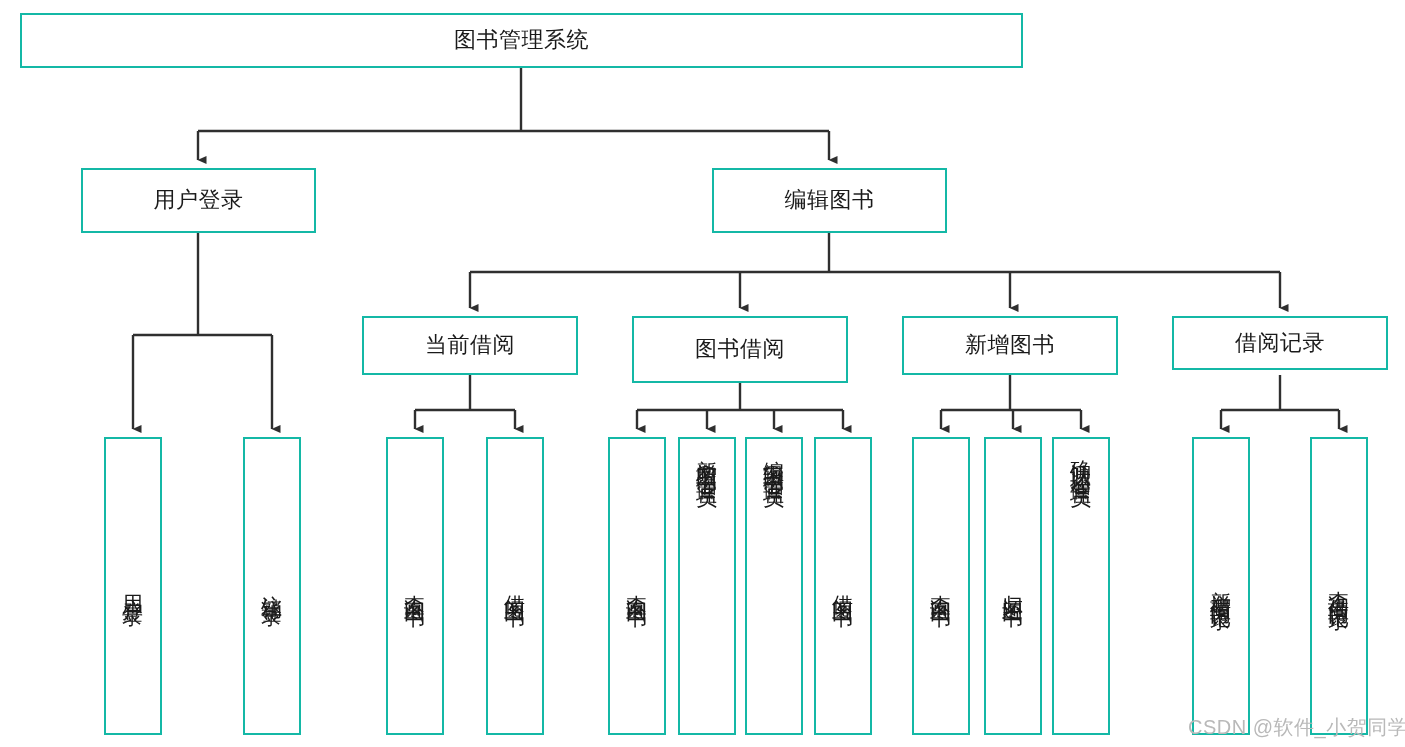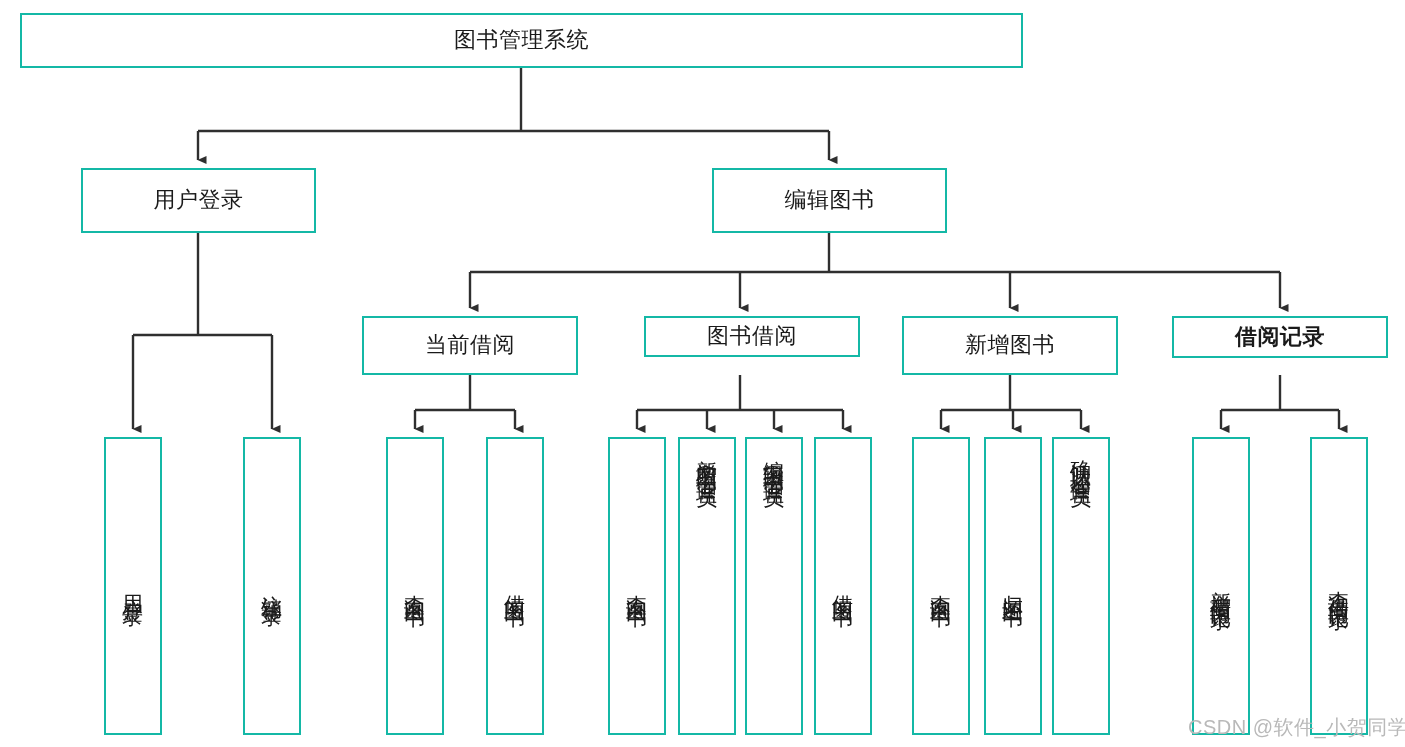--- a/index.html
+++ b/index.html
@@ -129,27 +129,27 @@
       </div>
       <div class="node-box" style="left: 81px; top: 168px; width: 235px; height: 65px;">
         <span class="node-label-h">用户登录</span>
       </div>
       <div class="node-box" style="left: 712px; top: 168px; width: 235px; height: 65px;">
         <span class="node-label-h">编辑图书</span>
       </div>
       <div class="node-box" style="left: 362px; top: 316px; width: 216px; height: 59px;">
         <span class="node-label-h">当前借阅</span>
       </div>
-      <div class="node-box" style="left: 632px; top: 316px; width: 216px; height: 41px; margin-left: 12px;">
+      <div class="node-box" style="left: 632px; top: 316px; width: 216px; height: 67px;">
         <span class="node-label-h">图书借阅</span>
       </div>
       <div class="node-box" style="left: 902px; top: 316px; width: 216px; height: 59px;">
         <span class="node-label-h">新增图书</span>
       </div>
-      <div class="node-box" style="left: 1172px; top: 316px; width: 216px; height: 42px; font-weight: bold;">
+      <div class="node-box" style="left: 1172px; top: 316px; width: 216px; height: 54px;">
         <span class="node-label-h">借阅记录</span>
       </div>
       <div class="node-box leaf-box center-v" style="left: 104px; top: 437px; width: 58px; height: 298px;">
         <span class="node-label-v">用户登录</span>
       </div>
       <div class="node-box leaf-box center-v" style="left: 243px; top: 437px; width: 58px; height: 298px;">
         <span class="node-label-v">注销登录</span>
       </div>
       <div class="node-box leaf-box center-v" style="left: 386px; top: 437px; width: 58px; height: 298px;">
         <span class="node-label-v">查询图书</span>

